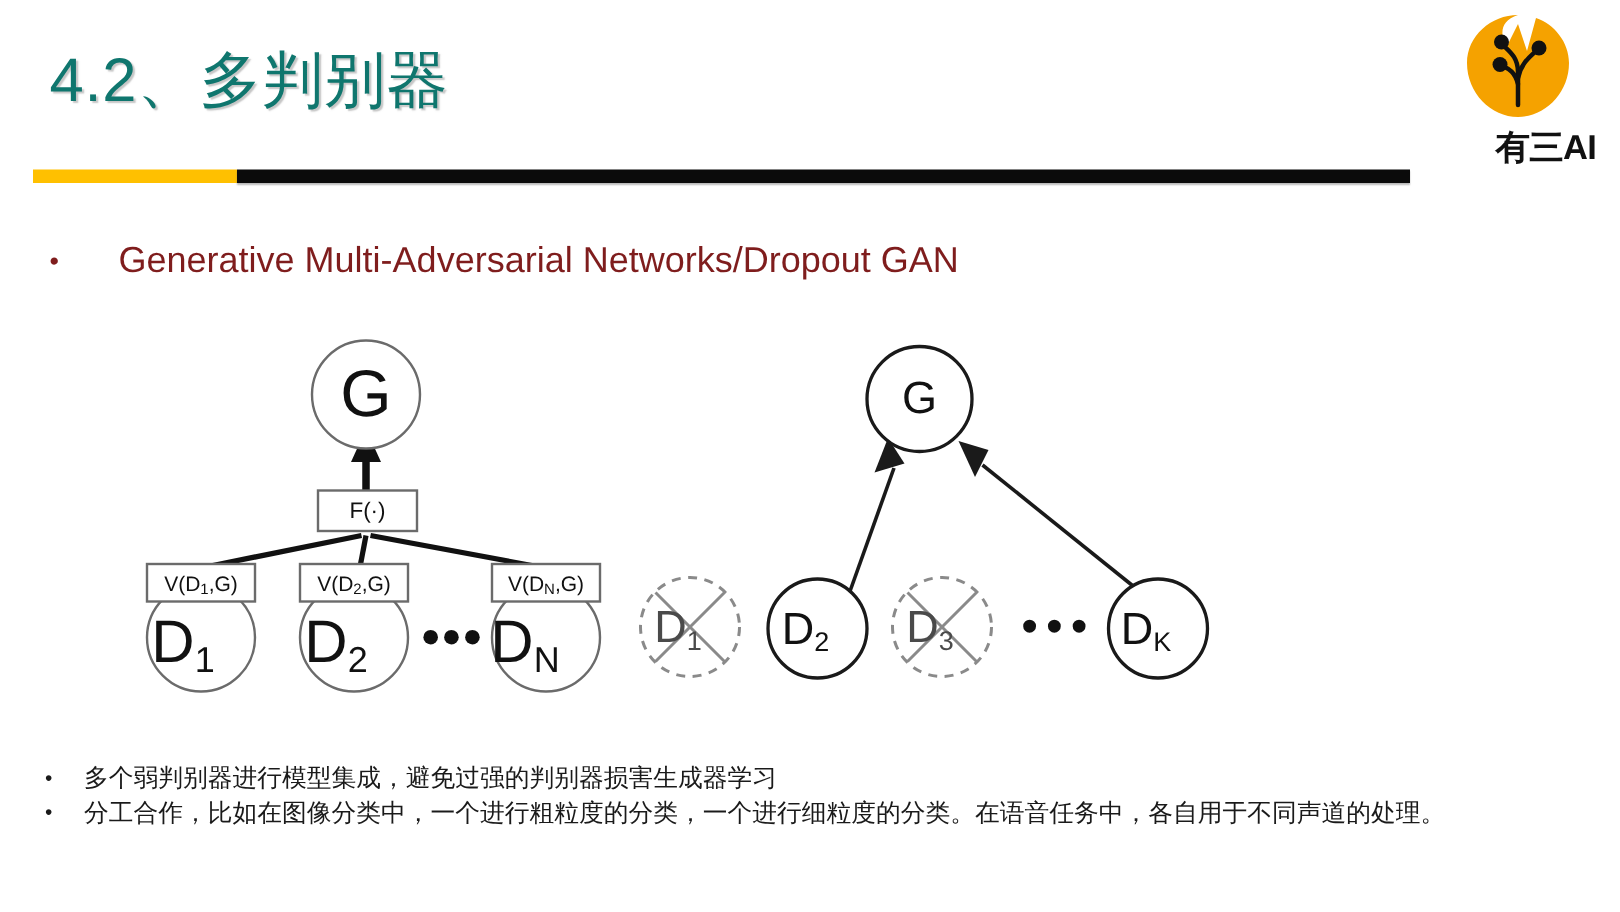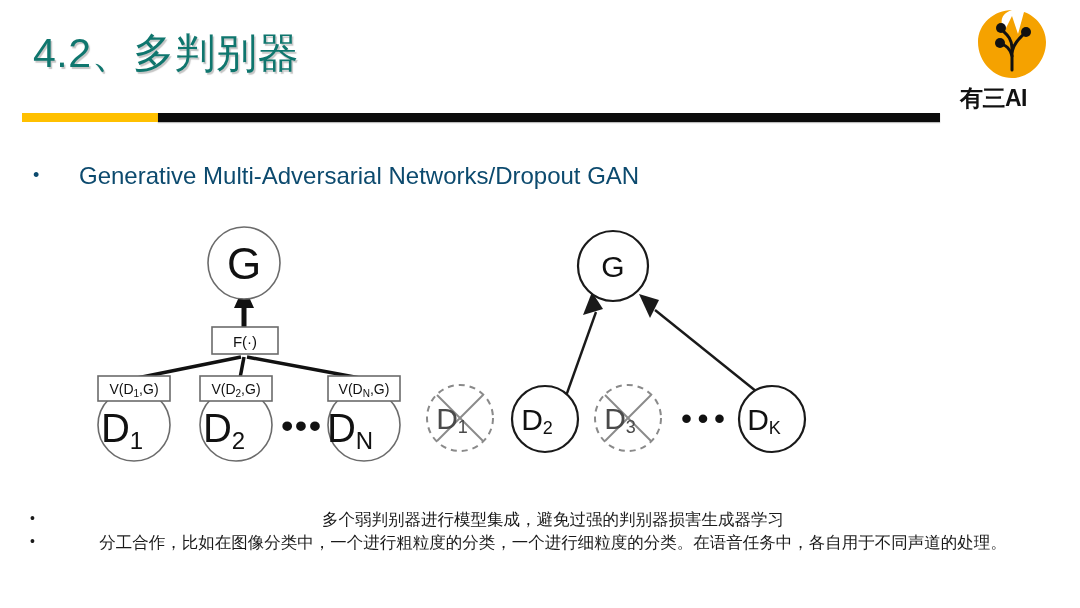--- a/index.html
+++ b/index.html
@@ -55,35 +55,35 @@
     right: 16px;
     top: 8px;
     width: 104px;
     height: 102px;
   }
   #logo .mark { position: absolute; left: 14px; top: 0; width: 76px; height: 72px; }
   #logo .logo-text {
     position: absolute;
     left: 0; bottom: 0;
     width: 104px;
-    text-align: left;
+    text-align: right;
     font-size: 23px;
     font-weight: bold;
     letter-spacing: -0.5px;
     color: #111;
     line-height: 1;
   }
 
   
   #top-bullet {
     position: absolute;
     left: 33px;
     top: 160px;
     font-size: 24px;
-    color: #0c4a6e;
+    color: #7f1d1d;
     white-space: nowrap;
   }
   #top-bullet .dot {
     display: inline-block;
     width: 46px;
     font-size: 18px;
     vertical-align: middle;
   }
   #top-bullet .txt { vertical-align: middle; }
 
@@ -110,21 +110,21 @@
   #bottom-notes .note-row {
     display: flex;
     align-items: flex-start;
   }
   #bottom-notes .bullet {
     width: 26px;
     flex: 0 0 26px;
     font-size: 14px;
     line-height: 1.5;
   }
-  #bottom-notes .note-text { flex: 1 1 auto; text-align: center; }
+  #bottom-notes .note-text { flex: 1 1 auto; }
 </style>
 </head>
 <body>
 
 <div id="slide-title">4.2、多判别器</div>
 
 <div id="divider">
   <div class="seg-yellow"></div>
   <div class="seg-black"></div>
 </div>

